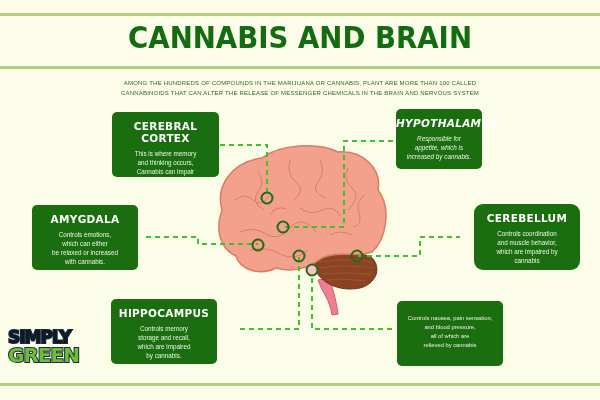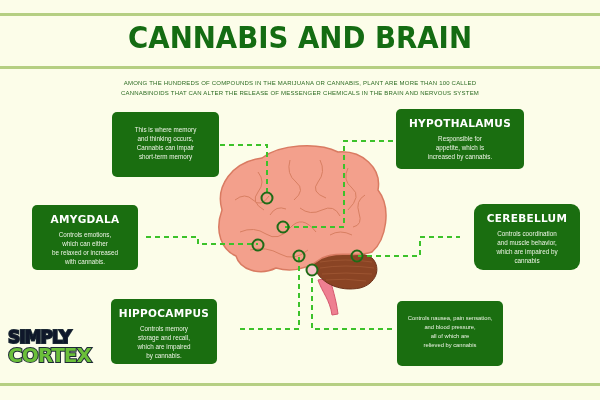--- a/index.html
+++ b/index.html
@@ -66,29 +66,30 @@
     <circle cx="267" cy="198" r="5.5"></circle>
     <circle cx="283" cy="227" r="5.5"></circle>
     <circle cx="258" cy="245" r="5.5"></circle>
     <circle cx="299" cy="256" r="5.5"></circle>
     <circle cx="312" cy="270" r="5.5" fill="#f7c1c6"></circle>
     <circle cx="357" cy="256" r="5.5"></circle>
   </g>
 </svg>
 
 <div class="box" style="left:112px;top:112px;width:107px;height:65px;">
+  <div class="h">CEREBRAL CORTEX</div>
   <div class="d">
     <div>This is where memory</div>
       <div>and thinking occurs,</div>
       <div>Cannabis can impair</div>
       <div>short-term memory</div>
   </div>
 </div>
 
-<div class="box" style="left:396px;top:109px;width:128px;height:60px;">
+<div class="box" style="left:396px;top:109px;width:86px;height:60px;font-style:italic;">
   <div class="h">HYPOTHALAMUS</div>
   <div class="d">
     <div>Responsible for</div>
       <div>appetite, which is</div>
       <div>increased by cannabis.</div>
   </div>
 </div>
 
 <div class="box" style="left:32px;top:205px;width:106px;height:65px;">
   <div class="h">AMYGDALA</div>
@@ -124,16 +125,16 @@
   <div class="d" style="font-size:5.8px;padding:0 3px;">
     <div>Controls nausea, pain sensation,</div>
       <div>and blood pressure,</div>
       <div>all of which are</div>
       <div>relieved by cannabis</div>
   </div>
 </div>
 
 <div class="logo">
   <span class="s">SIMPLY</span>
-  <span class="g">CORTEX</span>
+  <span class="g">GREEN</span>
 </div>
 
 <div class="hline" style="top:383px;"></div>
 
 </body></html>

